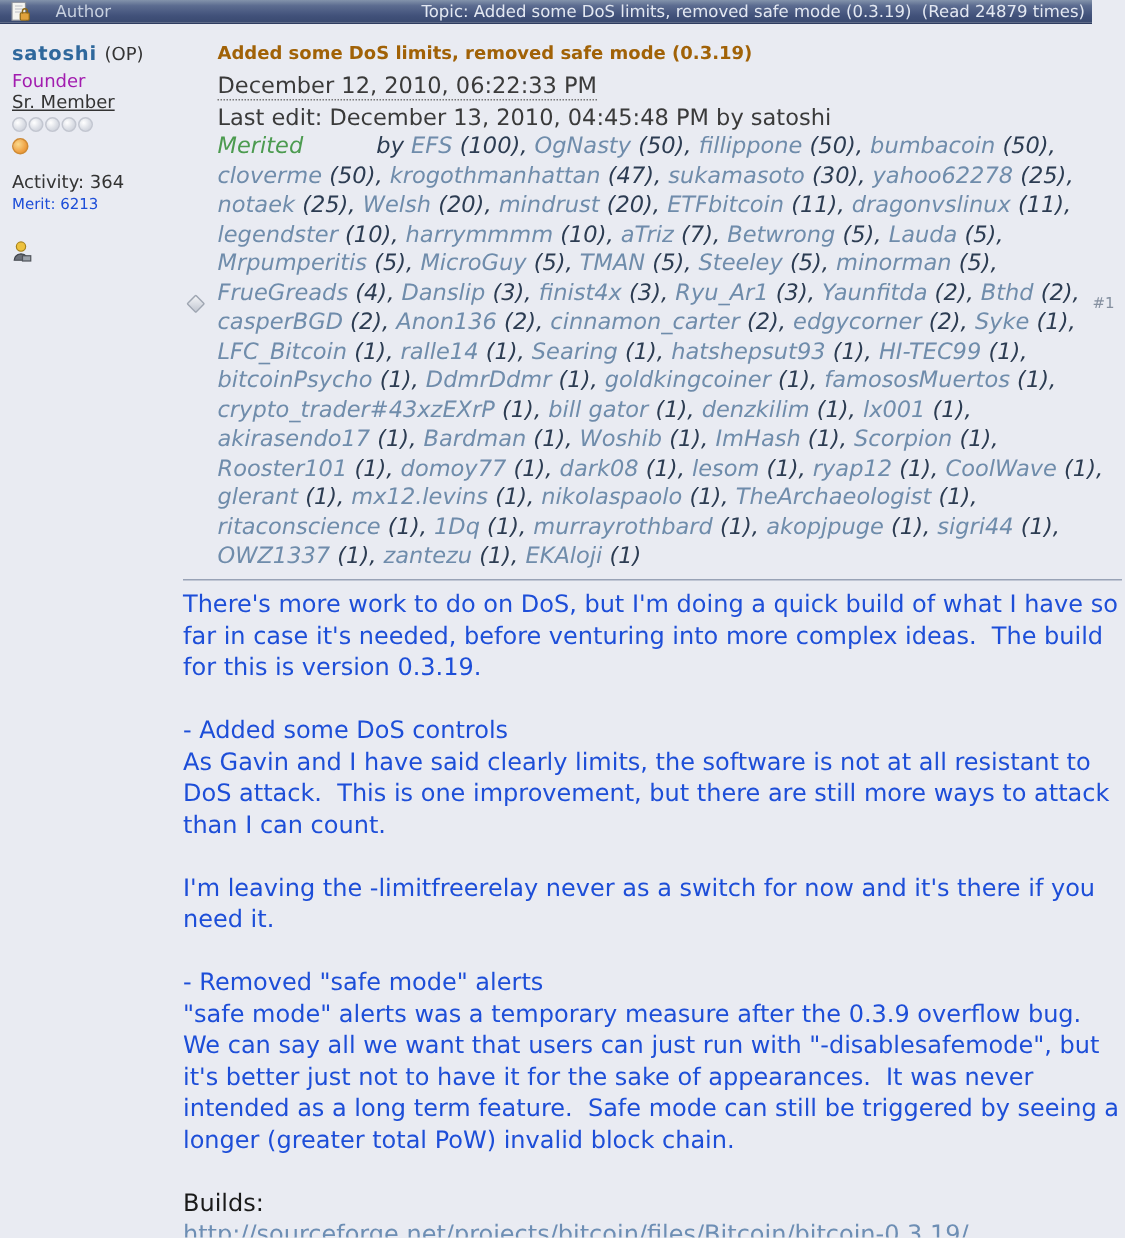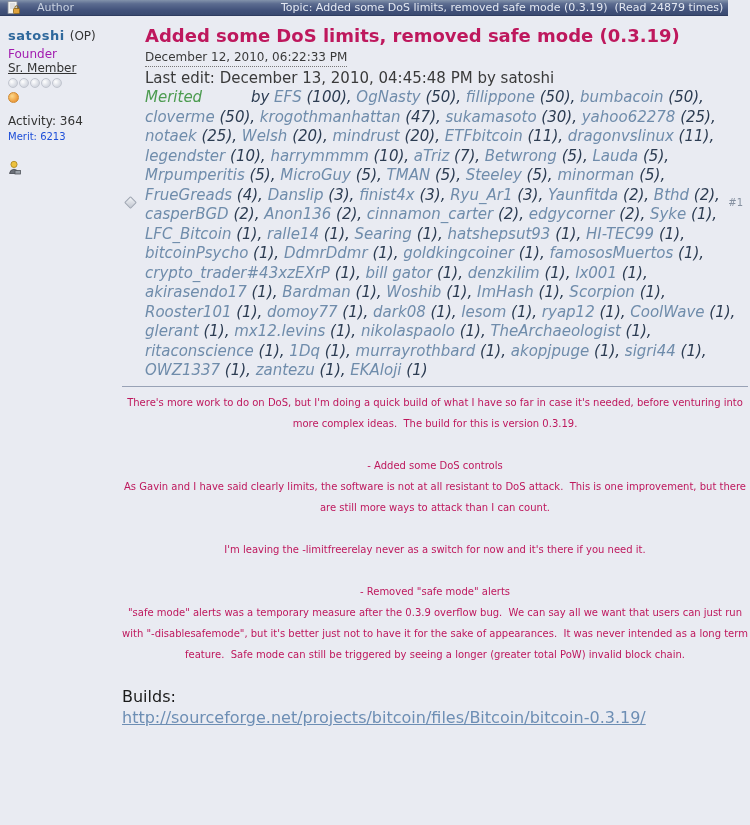--- a/index.html
+++ b/index.html
@@ -50,37 +50,37 @@
     position:absolute; left:4px; top:50%; margin-top:-5px;
     width:9px; height:9px; transform:rotate(45deg);
     background:linear-gradient(135deg,#f2f3f6,#c3c8d2);
     border:1px solid #9fa6b2; border-radius:1px;
   }
   .post-number {
     position:absolute; right:5px; top:50%; margin-top:-6px;
     font-size:10px; color:#8590a0; text-decoration:none;
   }
   .post-title {
-    display:block; font-size:18px; font-weight:bold; color:#be185d;
+    display:block; font-size:12px; font-weight:bold; color:#a16207;
     line-height:21px; text-decoration:none;
   }
   .post-date {
-    display:inline-block; font-size:12px; color:#3a3a3a; line-height:18px;
+    display:inline-block; font-size:15px; color:#3a3a3a; line-height:18px;
     border-bottom:1px dotted #777; margin-top:2px;
   }
   .post-lastedit { font-size:15px; color:#3a3a3a; line-height:19px; margin-top:2px; }
   .merited-line { font-size:15px; font-style:italic; line-height:19.5px; color:#2c3c52; }
   .merited-word { color:#4c9b50; }
   .merited-by { color:#2c3c52; white-space:pre;padding-left:44px; }
   .m-name { color:#6f8cab; text-decoration:none; cursor:pointer; }
   .m-num { color:#2c3c52; white-space:pre-wrap; }
 
   .divider { margin-top:5px; border-top:1px solid #98a2b6; }
 
-  .post-body { padding-top:5px; font-size:10px; line-height:21px; color:#be185d;text-align:center; }
+  .post-body { padding-top:5px; font-size:16px; line-height:21px; color:#1d4ed8; }
   .post-body p { margin-top:21px; white-space:pre-wrap; }
   .post-body p:first-child { margin-top:0; }
   .builds-para { margin-top:21px; font-size:16px; line-height:21px; }
   .build-link { color:#6d8eb4; text-decoration:underline; cursor:pointer; }
 </style>
 </head>
 <body>
 
 <div class="topic-bar">
   <span class="topic-icon">

